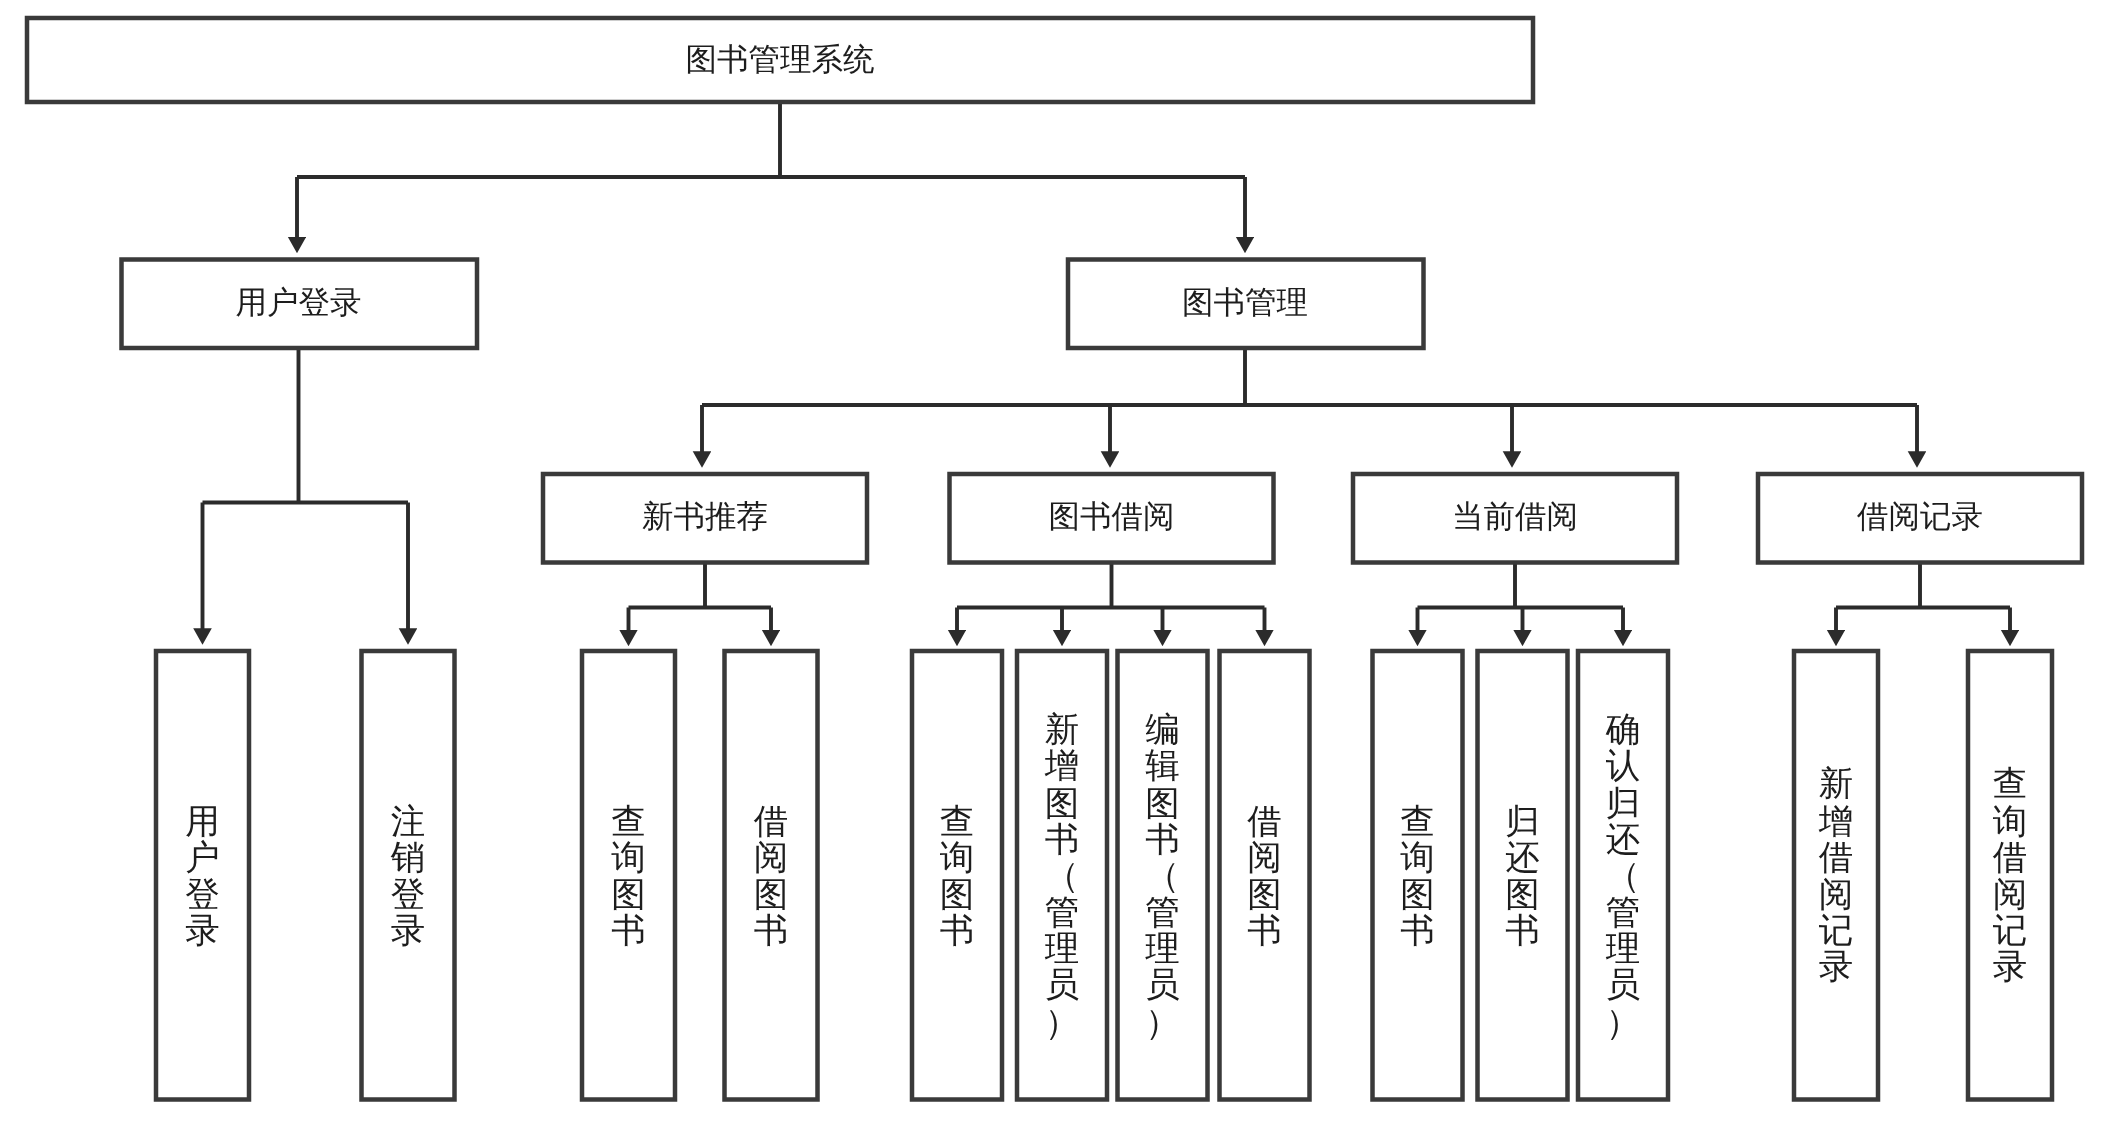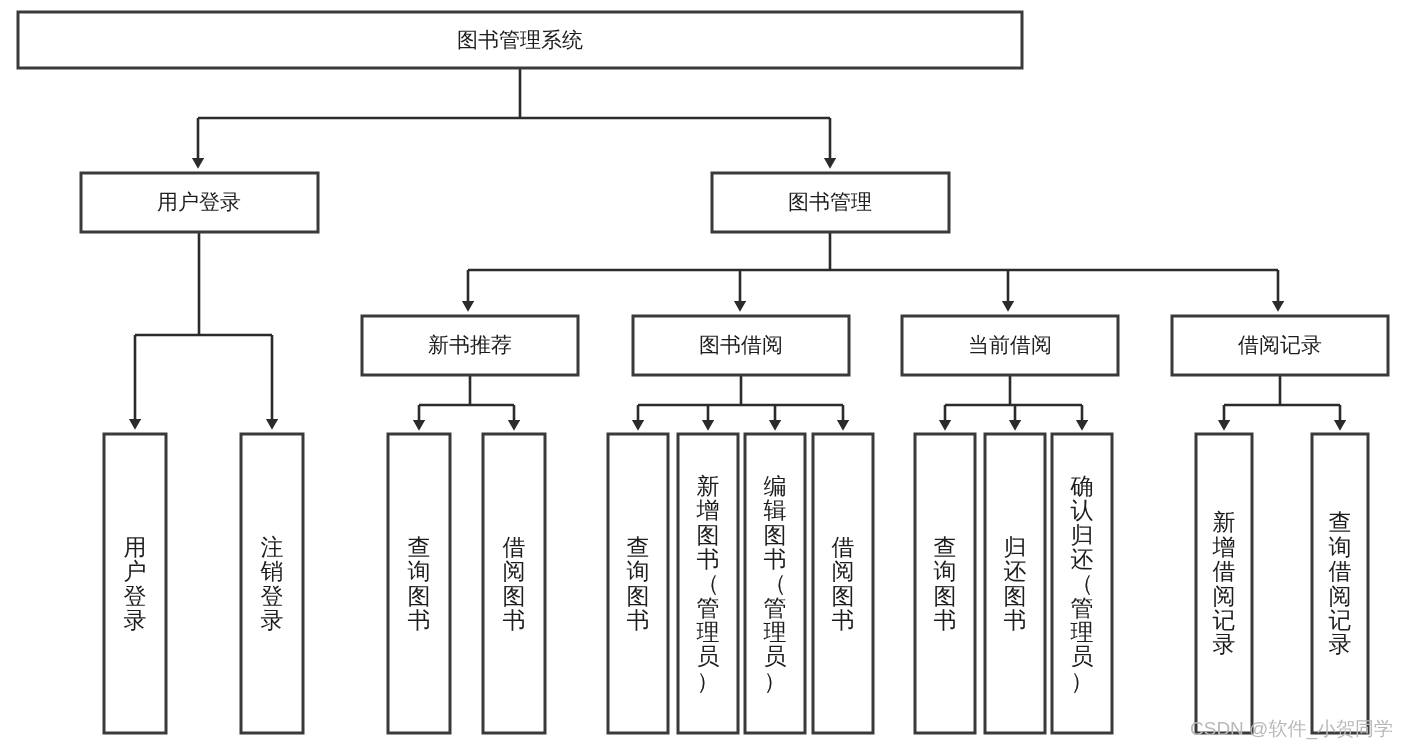--- a/index.html
+++ b/index.html
@@ -191,14 +191,13 @@
       <div class="node-label-v" style="left: 678px; top: 434px; width: 60px; height: 299px;"><span>新</span><span>增</span><span>图</span><span>书</span><span>（</span><span>管</span><span>理</span><span>员</span><span>）</span></div>
       <div class="node-label-v" style="left: 745px; top: 434px; width: 60px; height: 299px;"><span>编</span><span>辑</span><span>图</span><span>书</span><span>（</span><span>管</span><span>理</span><span>员</span><span>）</span></div>
       <div class="node-label-v" style="left: 813px; top: 434px; width: 60px; height: 299px;"><span>借</span><span>阅</span><span>图</span><span>书</span></div>
       <div class="node-label-v" style="left: 915px; top: 434px; width: 60px; height: 299px;"><span>查</span><span>询</span><span>图</span><span>书</span></div>
       <div class="node-label-v" style="left: 985px; top: 434px; width: 60px; height: 299px;"><span>归</span><span>还</span><span>图</span><span>书</span></div>
       <div class="node-label-v" style="left: 1052px; top: 434px; width: 60px; height: 299px;"><span>确</span><span>认</span><span>归</span><span>还</span><span>（</span><span>管</span><span>理</span><span>员</span><span>）</span></div>
       <div class="node-label-v" style="left: 1196px; top: 434px; width: 56px; height: 299px;"><span>新</span><span>增</span><span>借</span><span>阅</span><span>记</span><span>录</span></div>
       <div class="node-label-v" style="left: 1312px; top: 434px; width: 56px; height: 299px;"><span>查</span><span>询</span><span>借</span><span>阅</span><span>记</span><span>录</span></div>
     </div>
 
-  <div class="watermark" style="left:1190px; top:716px;">CSDN @软件_小贺同学</div>
 </div>
 
 </body></html>

